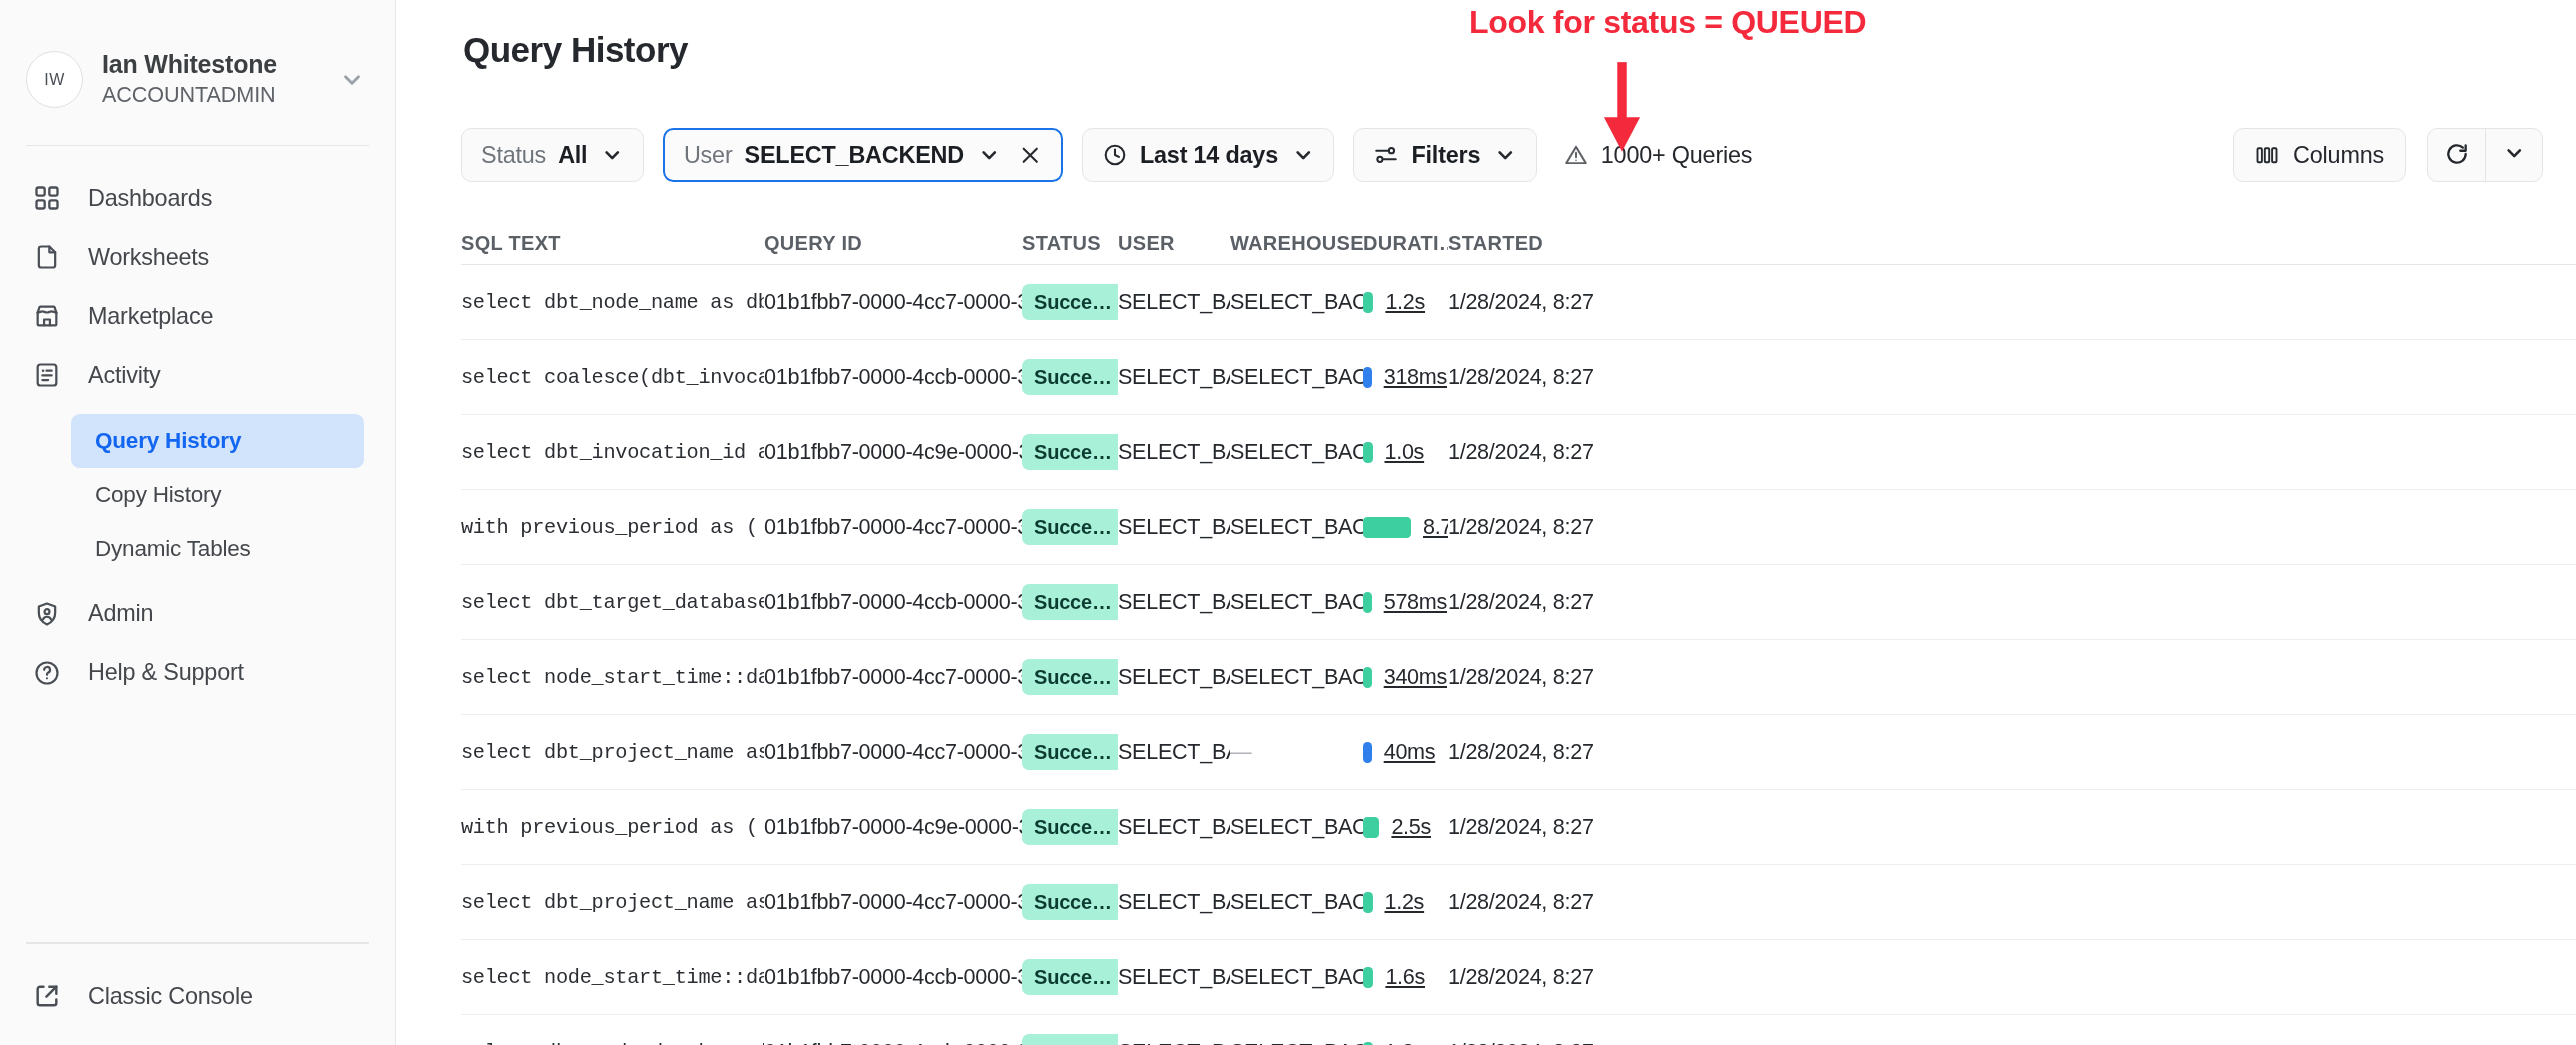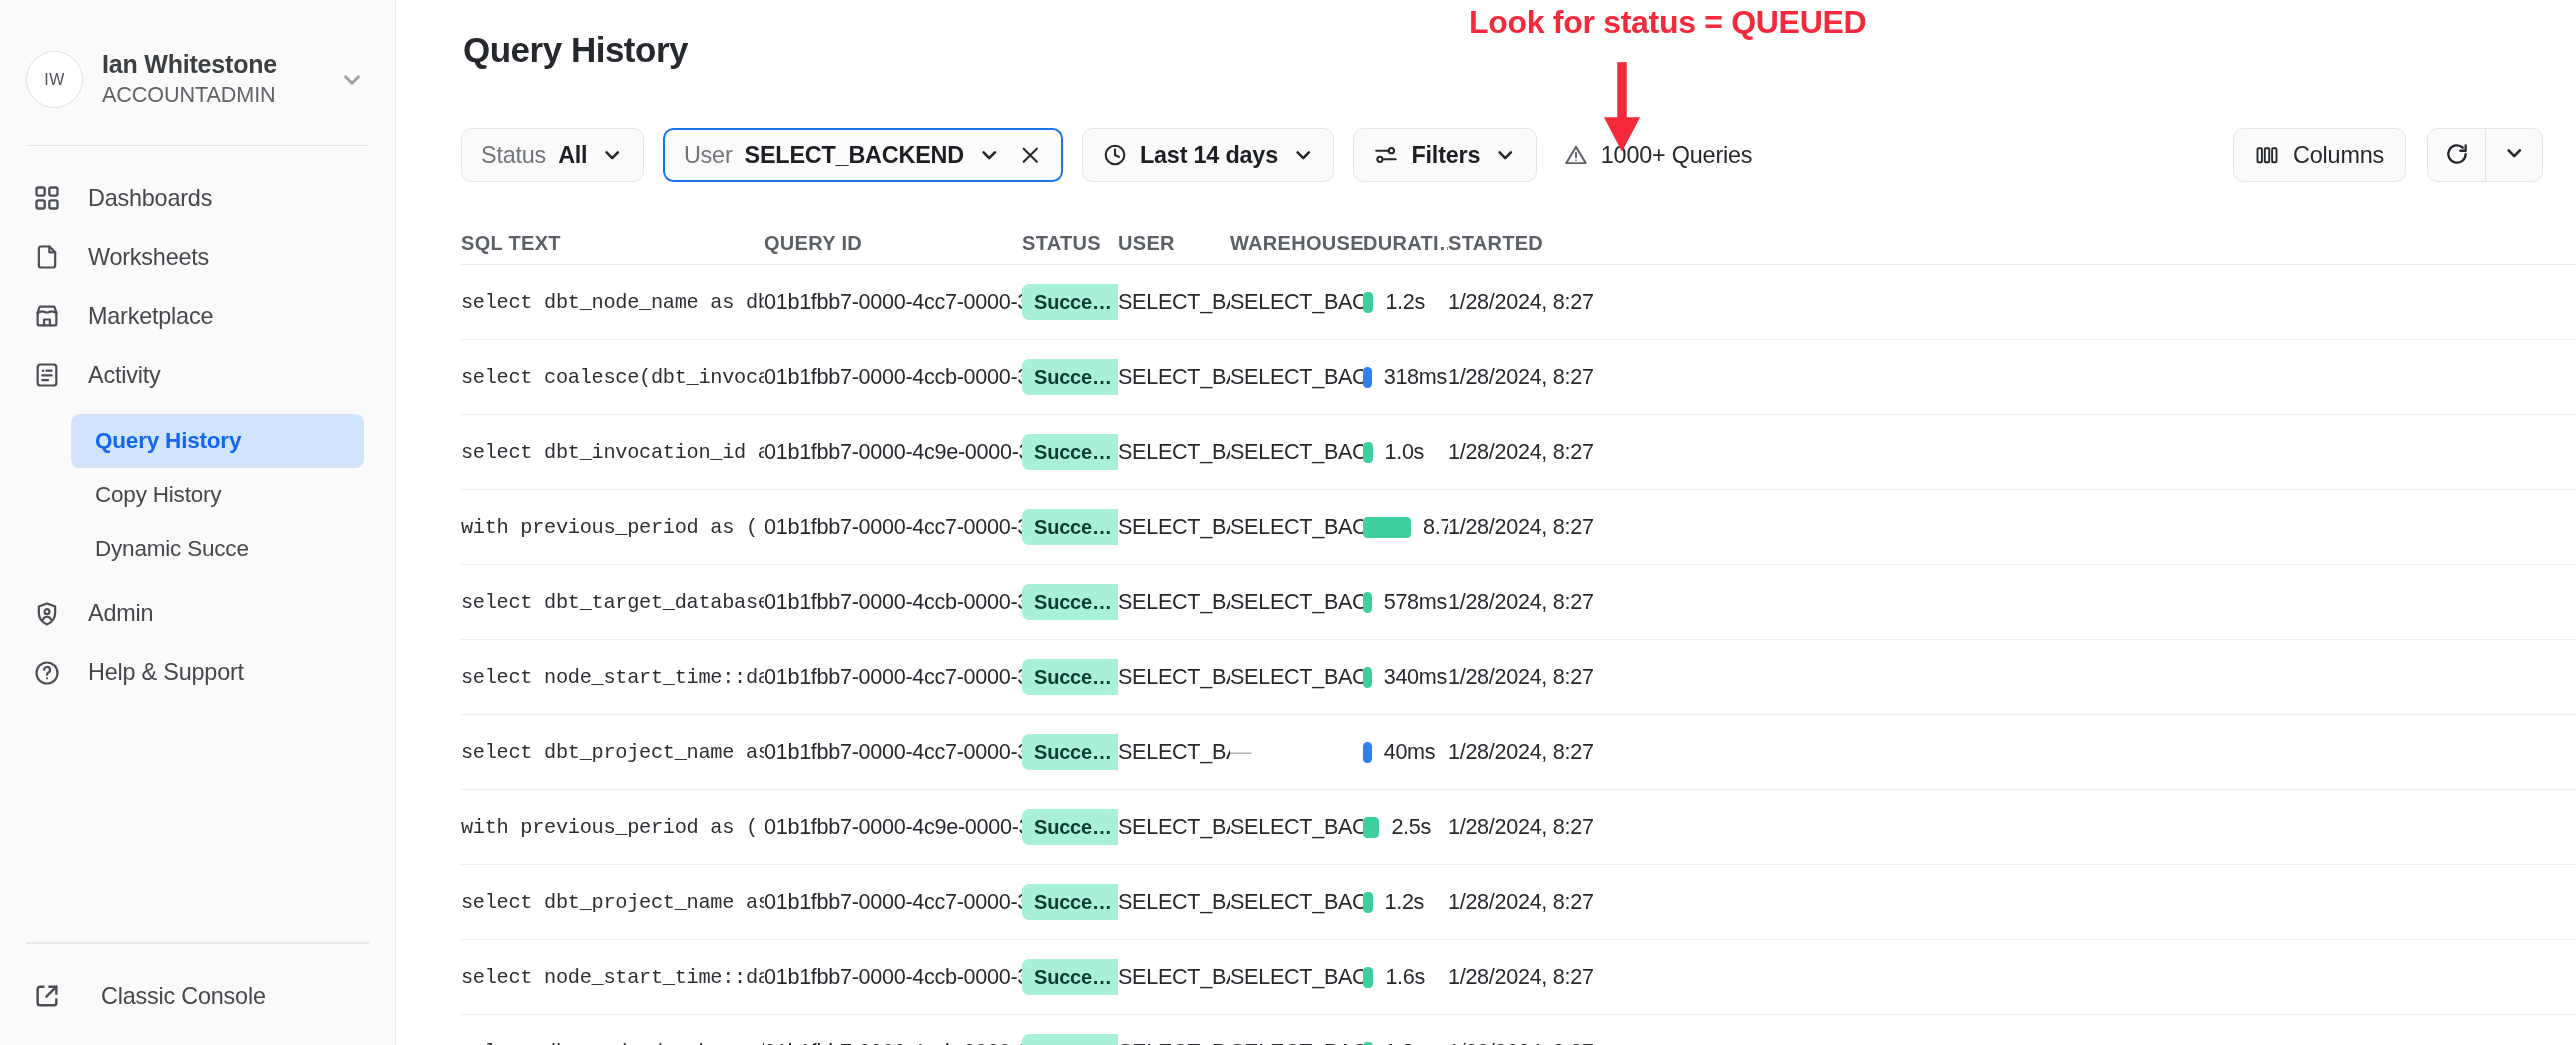--- a/index.html
+++ b/index.html
@@ -69,21 +69,21 @@
   .bottom-divider {
     position: absolute; left: 26px; right: 26px; top: 942px;
     height: 1.7px; background: #e6e6e6;
   }
   .classic-console {
     position: absolute; left: 0; right: 0; top: 982px;
     display: flex; align-items: center; padding-left: 33px;
     font-size: 23.4px; color: #44474c; letter-spacing: -0.2px;
   }
   .classic-console .ni-icon { width: 36px; flex: 0 0 36px; display: flex; align-items: center; }
-  .classic-console .ni-label { margin-left: 32px; }
+  .classic-console .ni-label { margin-left: 19px; }
 
   
   .main { flex: 1 1 auto; position: relative; background: #ffffff; }
   .page-title {
     position: absolute; left: 67px; top: 30px;
     font-size: 35px; font-weight: bold; color: #25282d; letter-spacing: -0.5px;
   }
 
   .filterbar {
     position: absolute; left: 65px; top: 128px; right: 0; height: 54px;
@@ -160,21 +160,21 @@
   .badge {
     display: inline-flex; align-items: center; justify-content: center;
     background: #a9f0d8; color: #0c3b31; font-weight: bold;
     font-size: 20px; border-radius: 7px; height: 36px; padding: 0 12px;
     letter-spacing: -0.2px;
   }
   .cell-user, .cell-wh { font-size: 21.6px; color: #25282d; letter-spacing: -0.3px; }
   .dash { color: #b0b3b8; font-size: 21.6px; letter-spacing: -1.7px; }
   .dur-wrap { display: flex; align-items: center; }
   .dur-bar { height: 21px; border-radius: 4.3px; margin-right: 12px; flex: 0 0 auto; }
-  .dur-txt { font-size: 21.6px; color: #25282d; letter-spacing: -0.3px; }
+  .dur-txt { font-size: 21.6px; color: #25282d; letter-spacing: -0.3px; text-decoration: underline; }
   .started { font-size: 21.6px; color: #25282d; letter-spacing: -0.3px; }
 
   
   .annot-text {
     position: absolute; left: 1469px; top: 4.3px;
     font-size: 32px; font-weight: bold; color: #f42a3c;
     letter-spacing: -0.3px; white-space: nowrap;
   }
   .annot-arrow { position: absolute; left: 1591px; top: 62px; }
 </style>
@@ -254,21 +254,21 @@
 
       <div class="nav-spacer"></div>
 
       <div class="sub-item active">
         <span>Query History</span>
       </div>
       <div class="sub-item">
         <span>Copy History</span>
       </div>
       <div class="sub-item">
-        <span>Dynamic Succe</span>
+        <span>Dynamic Tables</span>
       </div>
 
       <div class="nav-spacer"></div>
 
       <div class="nav-item">
         <span class="ni-icon">
           <svg width="28" height="28" viewBox="0 0 24 24" fill="none" stroke="#4a4f56" stroke-width="1.9" stroke-linecap="round" stroke-linejoin="round">
               <path d="M12 3l7 2.6v5.6c0 4.6-3 8-7 9.8-4-1.8-7-5.2-7-9.8V5.6z"></path>
               <circle cx="12" cy="10" r="2.1"></circle>
               <path d="M8.6 16.6a3.7 3.7 0 0 1 6.8 0"></path>

